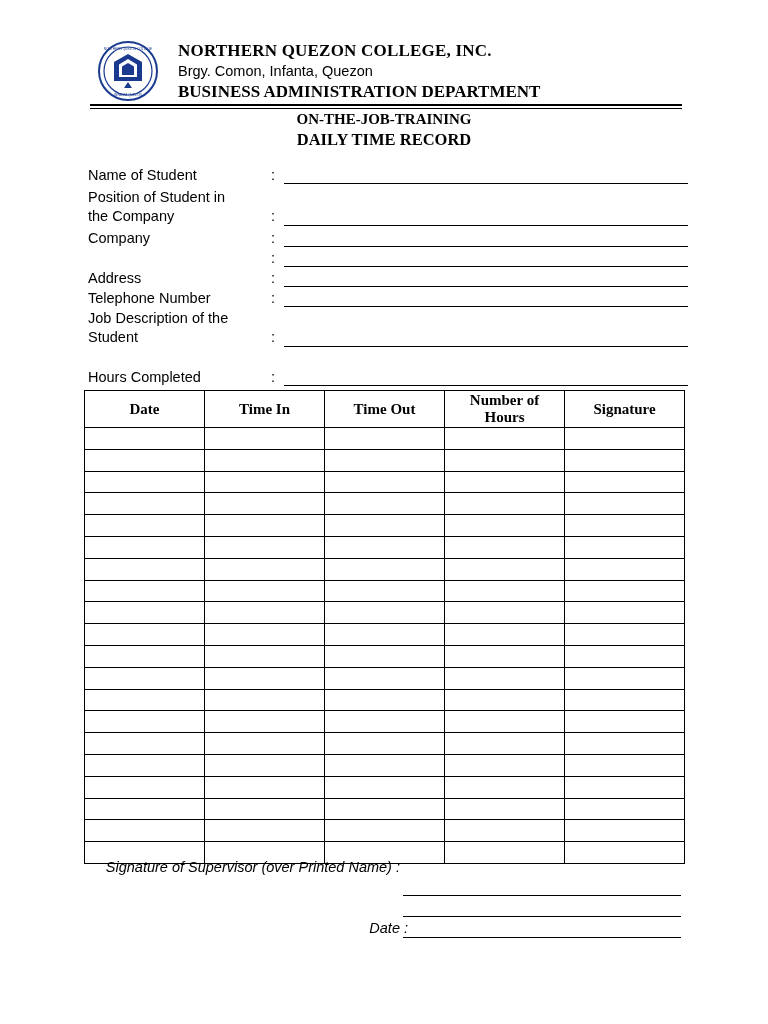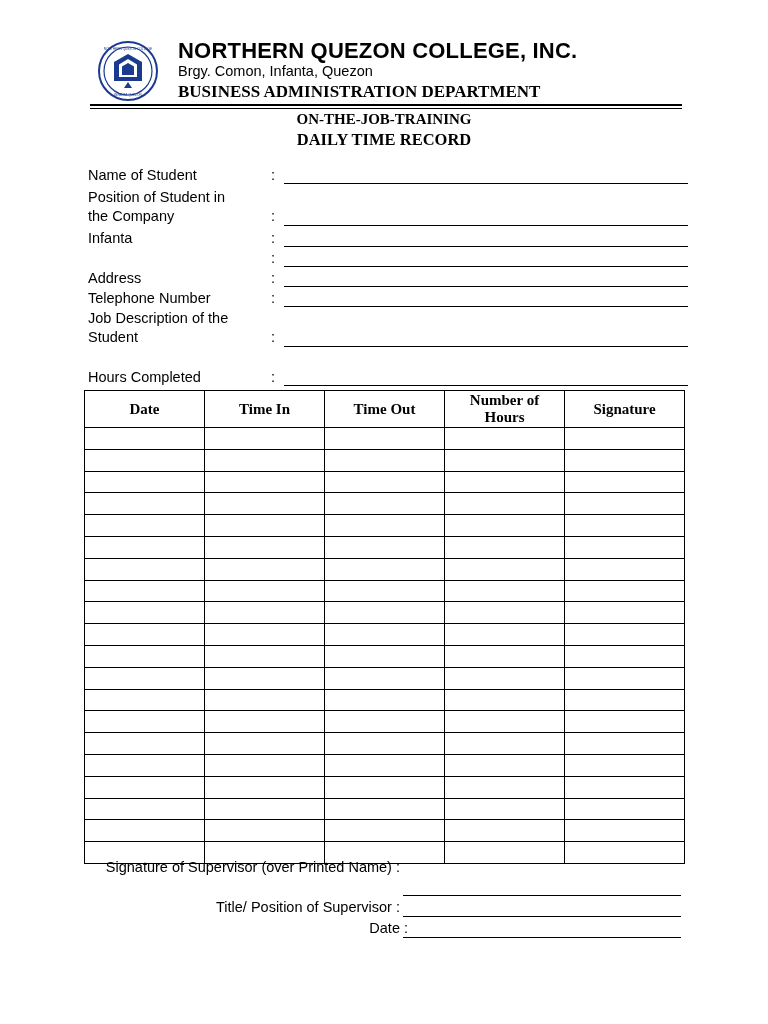--- a/index.html
+++ b/index.html
@@ -37,23 +37,23 @@
     top: 5px;
     width: 60px;
     height: 60px;
   }
   .header-text {
     position: absolute;
     left: 88px;
     top: 4px;
   }
   .org-name {
-    font-family: Liberation Sans, sans-serif;
+    font-family: Liberation Serif, serif;
     font-weight: bold;
-    font-size: 22px;
+    font-size: 17px;
     letter-spacing: 0.2px;
     line-height: 21px;
     white-space: nowrap;
   }
   .org-address {
     font-family: "Liberation Sans", sans-serif;
     font-size: 14.5px;
     line-height: 20px;
     white-space: nowrap;
   }
@@ -164,20 +164,21 @@
   
   .footer {
     position: absolute;
     left: 88px;
     top: 858px;
     width: 600px;
   }
   .foot-row {
     position: relative;
     height: 19px;
+    font-style: italic;
   }
   .foot-label {
     position: absolute;
     right: 0;
     top: 0;
     width: 310px;
     text-align: right;
     font-size: 14.5px;
     line-height: 19px;
   }
@@ -227,21 +228,21 @@
     </div>
 
     <div class="field-row" style="height:39px; margin-top:2px;">
       <div class="field-label two-line">Position of Student in
 the Company</div>
       <div class="field-colon" style="top:19px;">:</div>
       <div class="field-line" style="top:37px;"></div>
     </div>
 
     <div class="field-row" style="height:20px; margin-top:2px;">
-      <div class="field-label">Infanta</div>
+      <div class="field-label">Company</div>
       <div class="field-colon" style="top:0;">:</div>
       <div class="field-line" style="top:17px;"></div>
     </div>
 
     <div class="field-row" style="height:20px;">
       <div class="field-colon" style="top:0;">:</div>
       <div class="field-line" style="top:17px;"></div>
     </div>
 
     <div class="field-row" style="height:20px;">
@@ -434,21 +435,20 @@
         </tr>
     </tbody>
   </table>
 
   <div class="footer">
     <div class="foot-row" style="height:40px;">
       <div class="foot-label" style="width:312px; left:0; right:auto; top:0;">Signature of Supervisor (over Printed Name) :</div>
       <div class="foot-line" style="top:37px;"></div>
     </div>
     <div class="foot-row" style="height:21px;">
-      <div class="foot-label" style="width:312px; left:0; right:auto; top:0;">Title/ Position of Supervisor :</div>
       <div class="foot-line" style="top:18px;"></div>
     </div>
     <div class="foot-row" style="height:21px;">
       <div class="foot-label" style="width:312px; left:8px; right:auto; top:0;">Date :</div>
       <div class="foot-line" style="top:18px;"></div>
     </div>
   </div>
 
 </div>
 

